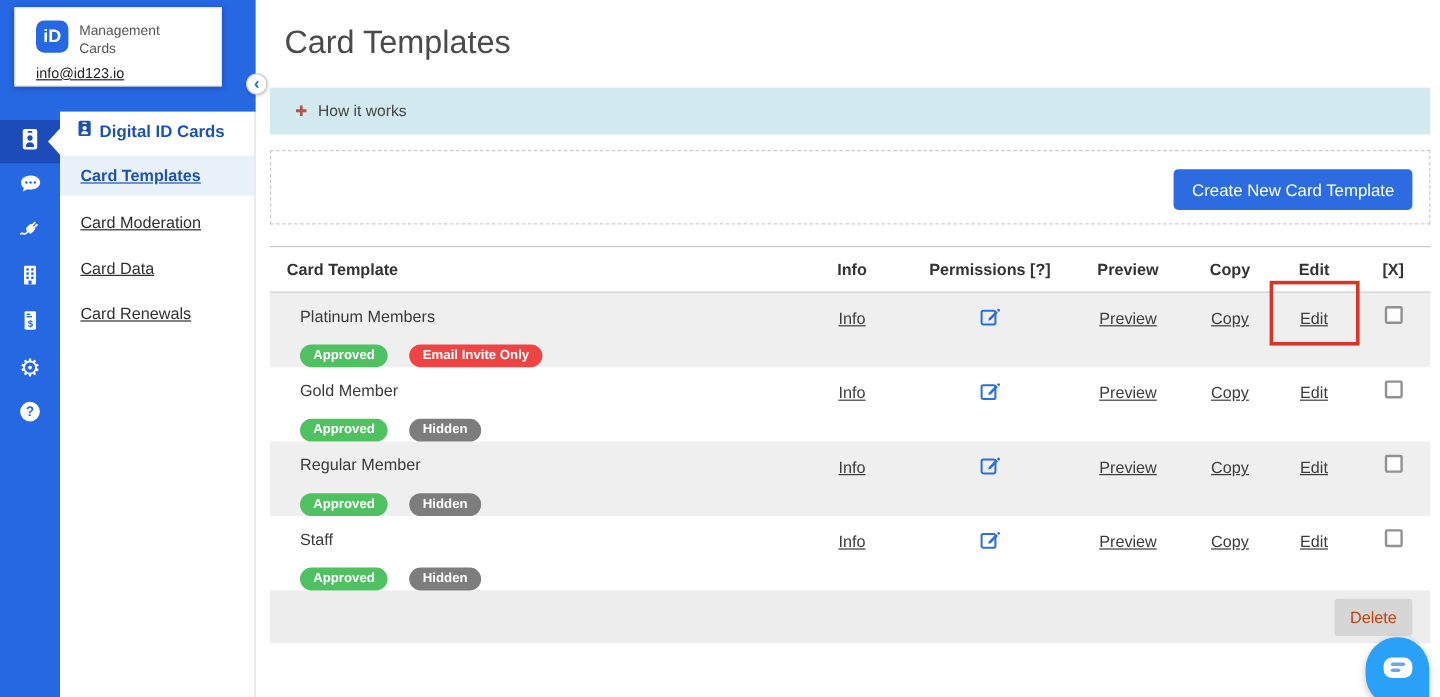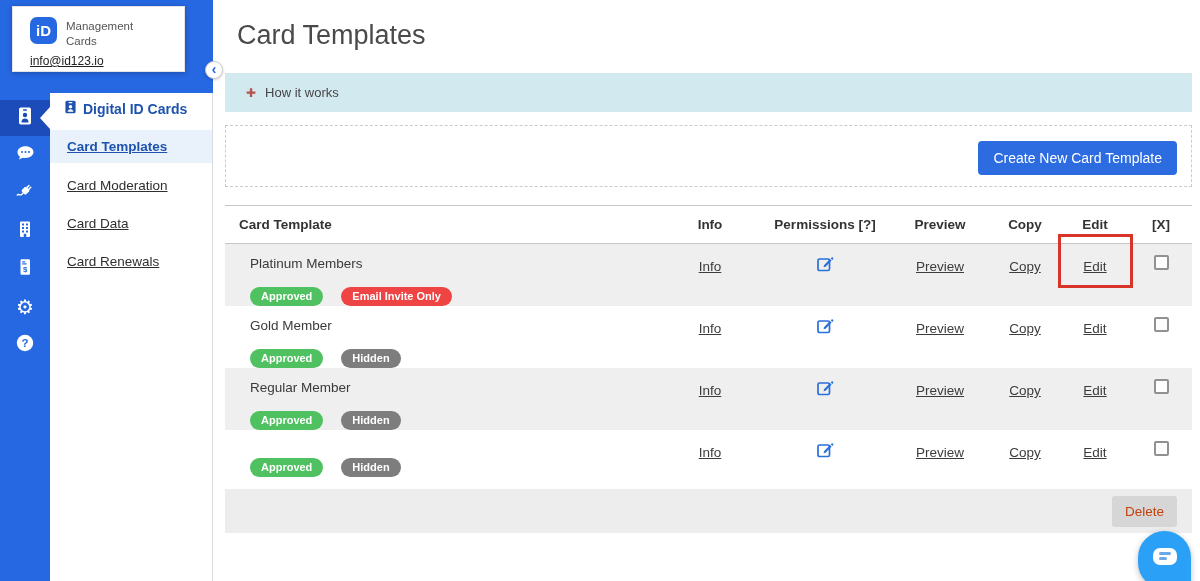--- a/index.html
+++ b/index.html
@@ -283,20 +283,21 @@
                 <path d="M7.6 12.2l2-.5 6-6.1-1.6-1.5-6 6.1zM14.8 3.4l1.6 1.5.8-.8c.3-.3.3-.8 0-1.1l-.5-.5c-.3-.3-.8-.3-1.1 0z" fill="#2b6fd9"></path>
               </svg></span></div>
         <div class="cell"><a>Preview</a></div>
         <div class="cell"><a>Copy</a></div>
         <div class="cell"><a>Edit</a></div>
         <div class="cell iconcell"><span class="cbox"></span></div>
       </div>
 
       <div class="tgrid trow">
         <div class="namecell">
+          <div class="tname">Staff</div>
           <div class="badges">
             <span class="badge" style="background: rgb(79, 193, 96);">Approved</span>
             <span class="badge" style="background: rgb(125, 125, 125);">Hidden</span>
           </div>
         </div>
         <div class="cell"><a>Info</a></div>
         <div class="cell iconcell"><span class="permicon"><svg width="18" height="18" viewBox="0 0 18 18">
                 <rect x="2" y="4" width="11.5" height="11.5" rx="1.5" fill="none" stroke="#2b6fd9" stroke-width="1.7"></rect>
                 <path d="M7.6 12.2l2-.5 6-6.1-1.6-1.5-6 6.1zM14.8 3.4l1.6 1.5.8-.8c.3-.3.3-.8 0-1.1l-.5-.5c-.3-.3-.8-.3-1.1 0z" fill="#2b6fd9"></path>
               </svg></span></div>

